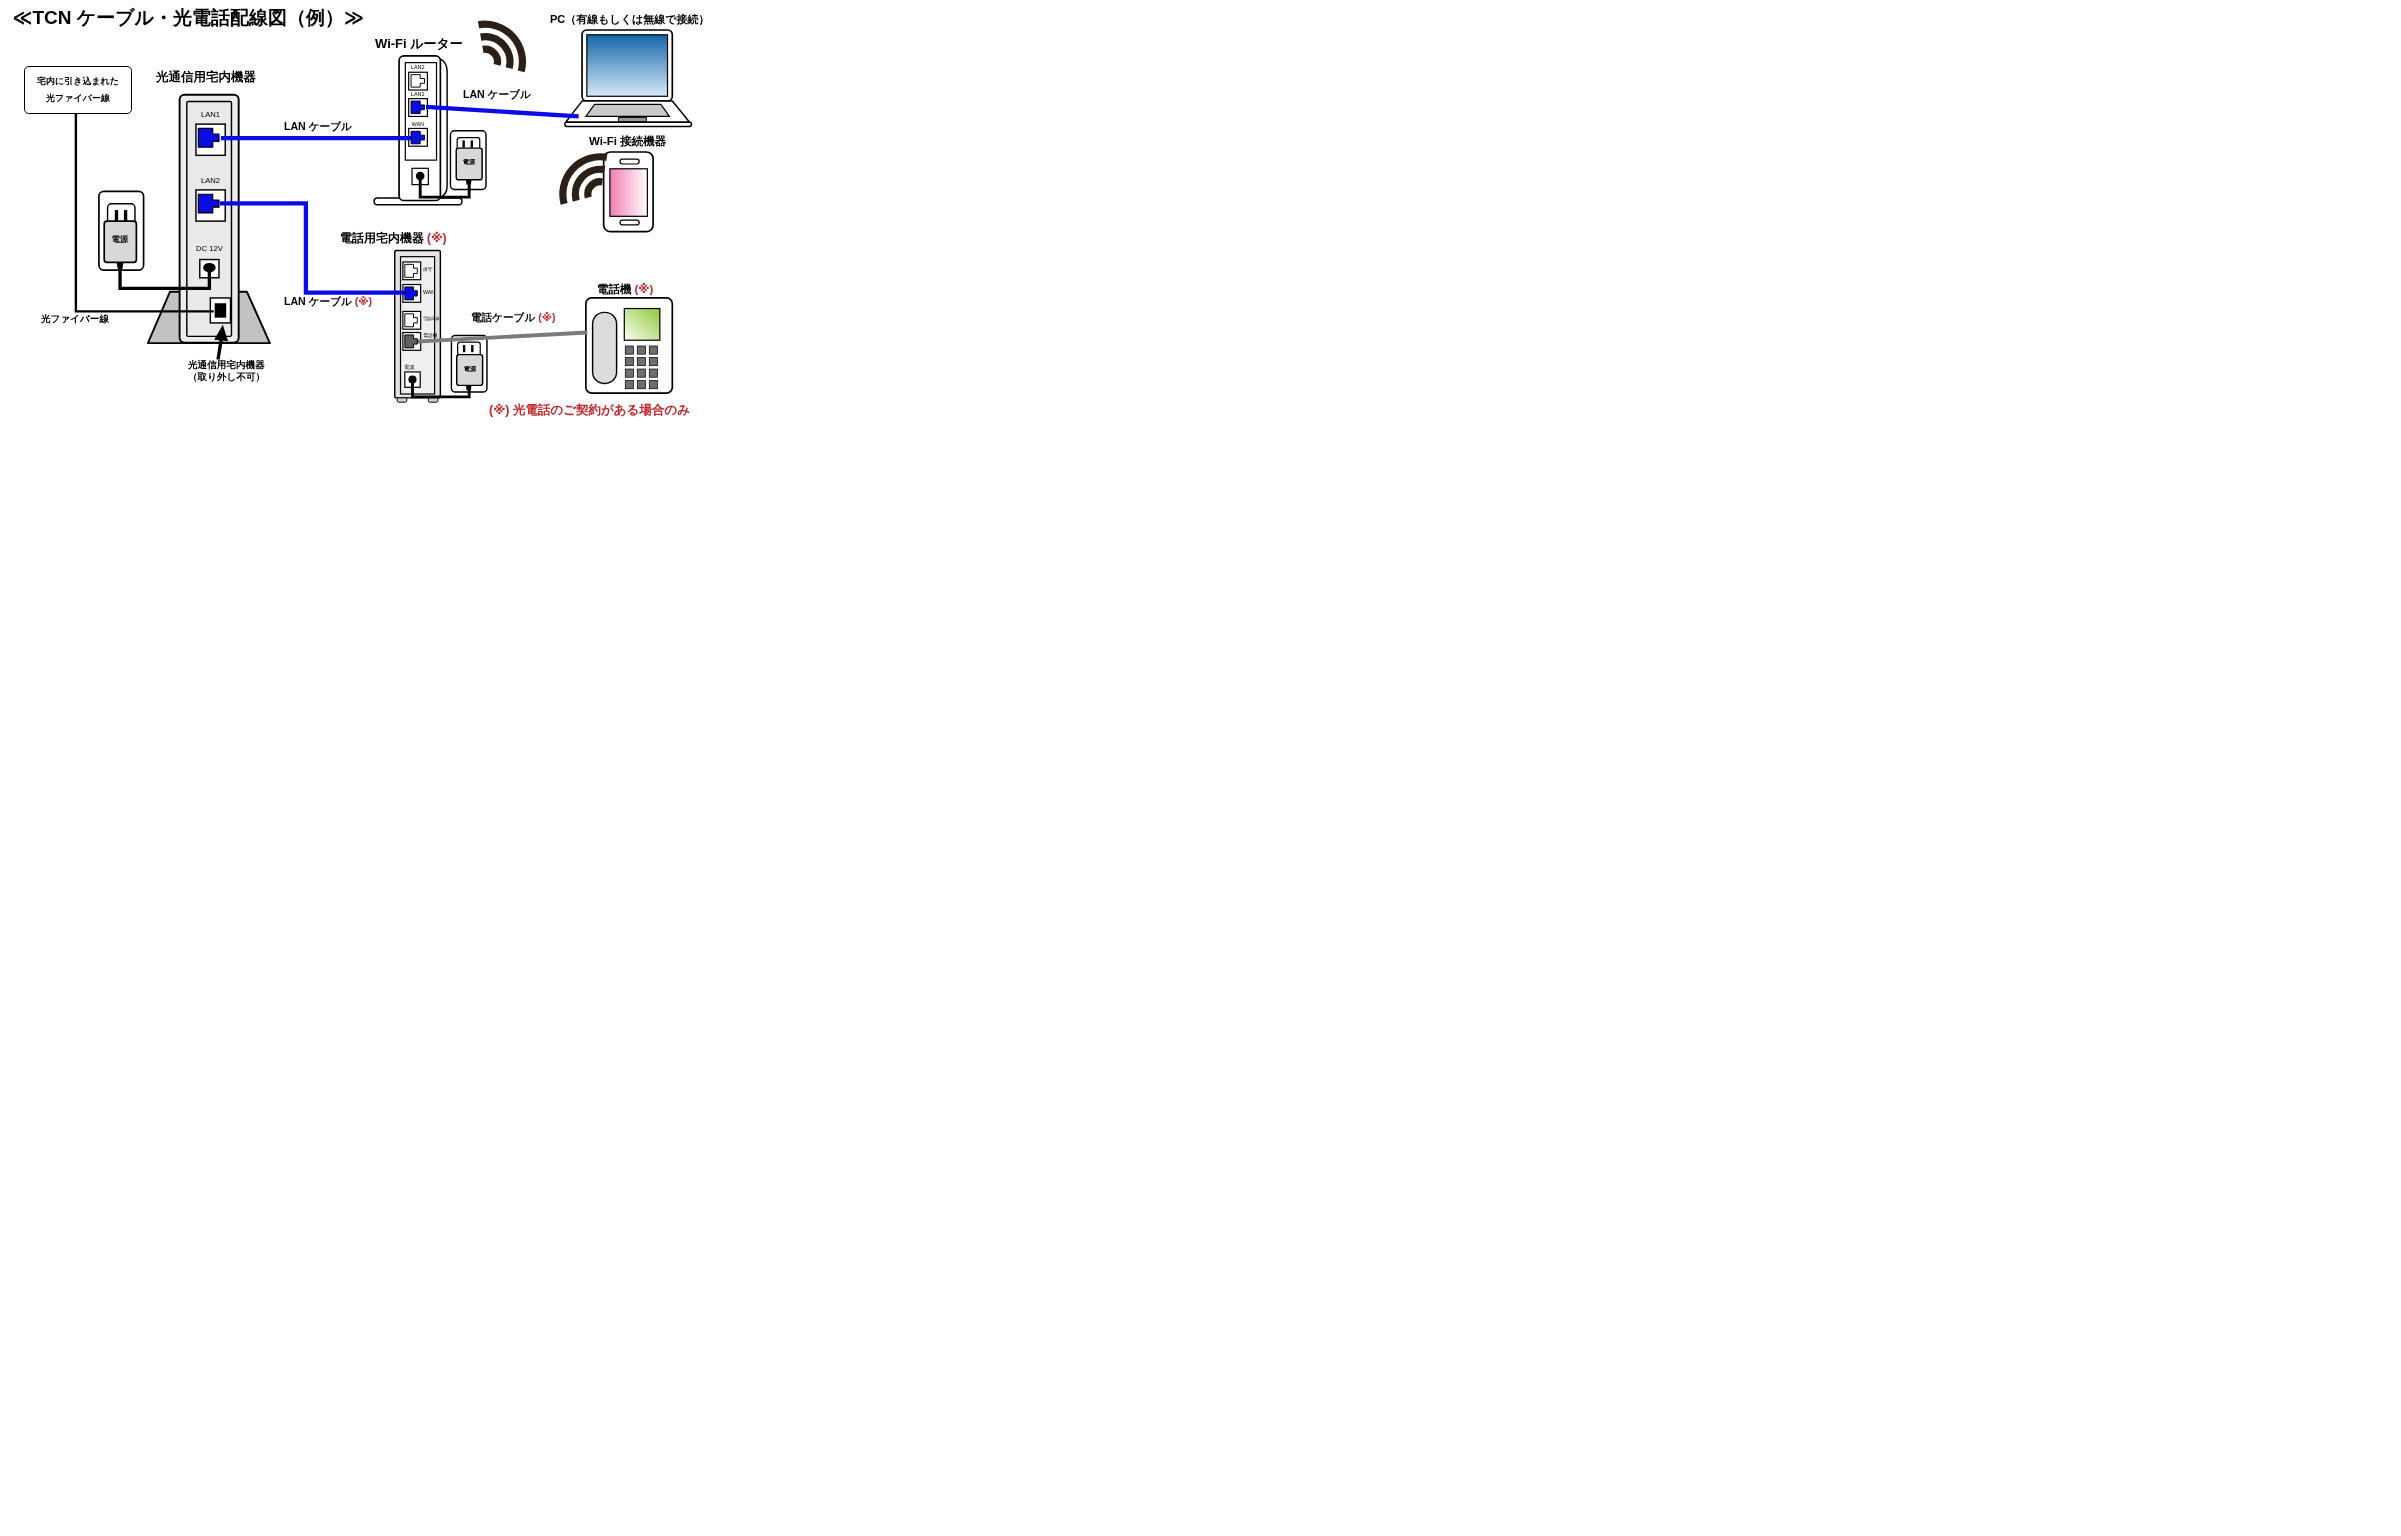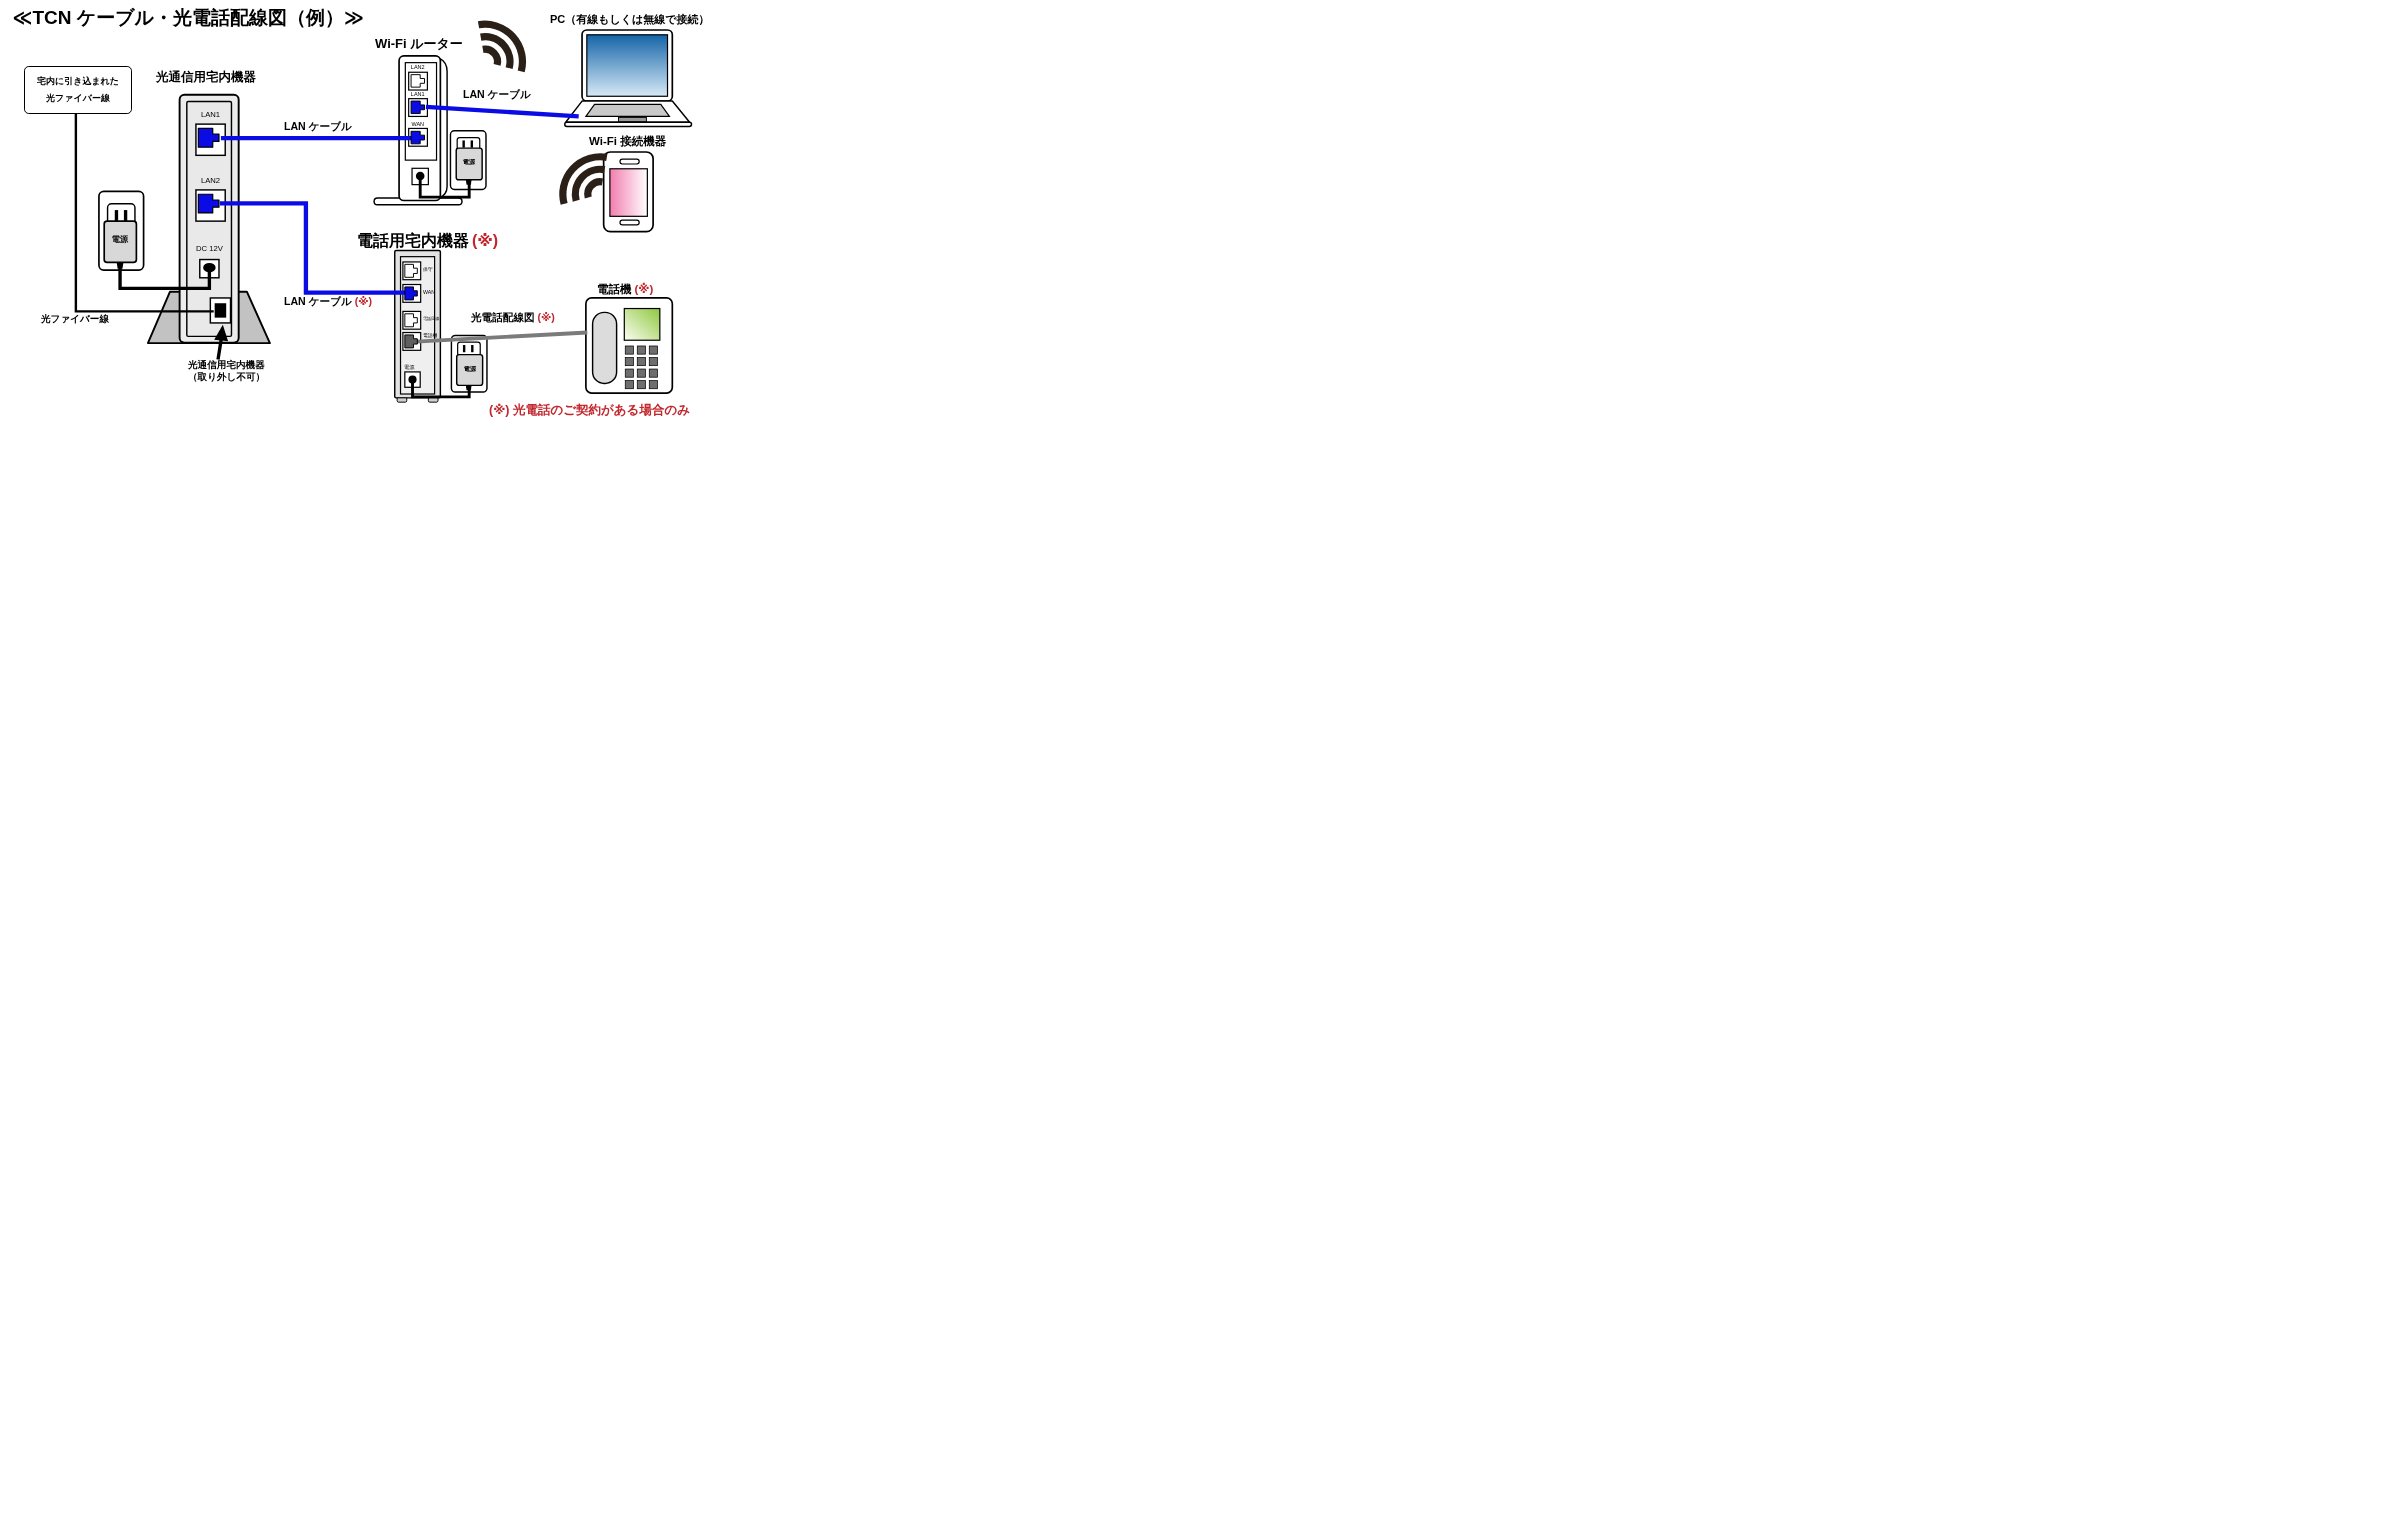--- a/index.html
+++ b/index.html
@@ -23,21 +23,21 @@
   #fiber-line-lbl{left:41px;top:313px;font-size:9.6px;}
   #adp1{left:104px;top:235px;width:32px;font-size:8.2px;}
   #router-name{left:375px;top:37px;font-size:13px;}
   #r-lan2{left:405px;top:64px;width:25.5px;font-size:5.5px;}
   #r-lan1{left:405px;top:91px;width:25.5px;font-size:5.5px;}
   #r-wan{left:405px;top:121px;width:25.5px;font-size:5.5px;}
   #cab1{left:284px;top:120px;font-size:10.6px;}
   #cab2{left:463px;top:88px;font-size:10.6px;}
   #pc-lbl{left:550px;top:13.4px;font-size:11px;}
   #wifidev-lbl{left:589px;top:135px;font-size:11.5px;text-align:center;}
-  #pa-name{left:357px;top:232px;font-size:16px;}
+  #pa-name{left:340px;top:232px;font-size:12px;}
   #p-hoshu{left:423px;top:267px;font-size:4.8px;}
   #p-wan{left:423px;top:289px;font-size:5.3px;}
   #p-line{left:423px;top:317px;font-size:4.1px;}
   #p-phone{left:423px;top:333px;font-size:4.8px;}
   #p-power{left:404px;top:364px;font-size:5.3px;}
   #adp2{left:456px;top:158px;width:26px;font-size:6.2px;}
   #adp3{left:457px;top:365px;width:26px;font-size:6.2px;}
   #cab3{left:284px;top:295px;font-size:10.6px;}
   #telcab{left:471px;top:311px;font-size:10.6px;}
   #tel-name{left:597px;top:283px;font-size:11.5px;}
@@ -236,21 +236,21 @@
   <div class="lbl thin" id="p-line">電話回線</div>
   <div class="lbl thin" id="p-phone">電話機</div>
   <div class="lbl thin" id="p-power">電源</div>
   <div class="lbl ctr" id="adp2">電源</div>
   <div class="lbl ctr" id="adp3">電源</div>
 
   <div class="lbl" id="cab3">
     <span>LAN ケーブル</span><span class="red note">(※)</span>
   </div>
   <div class="lbl" id="telcab">
-    <span>光電話配線図</span><span class="red note">(※)</span>
+    <span>電話ケーブル</span><span class="red note">(※)</span>
   </div>
   <div class="lbl" id="tel-name">
     <span>電話機</span><span class="red note">(※)</span>
   </div>
 
   <div class="lbl red" id="footnote">(※) 光電話のご契約がある場合のみ</div>
 
 </div>
 
 

